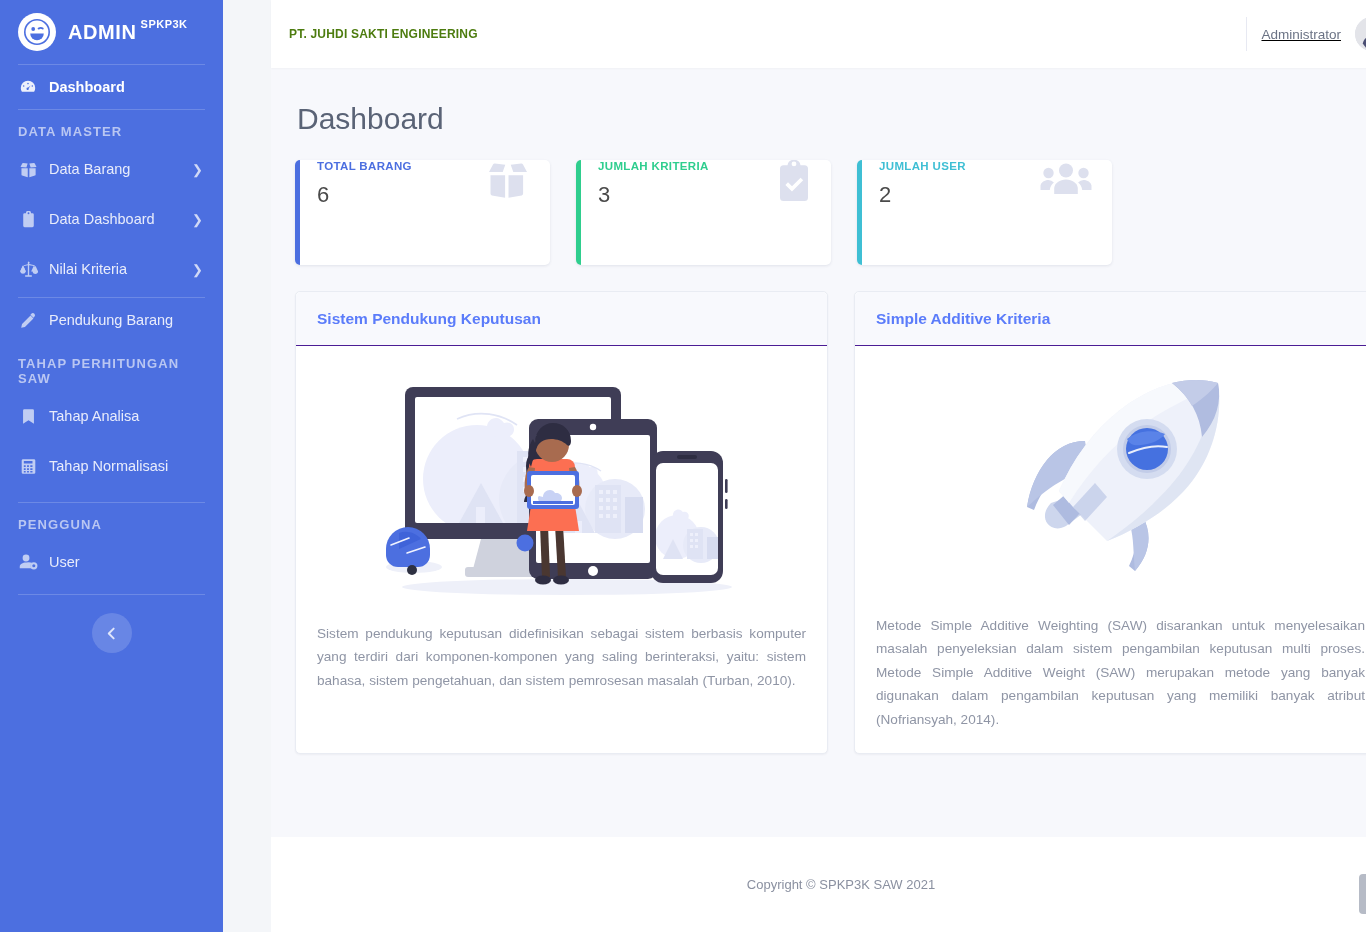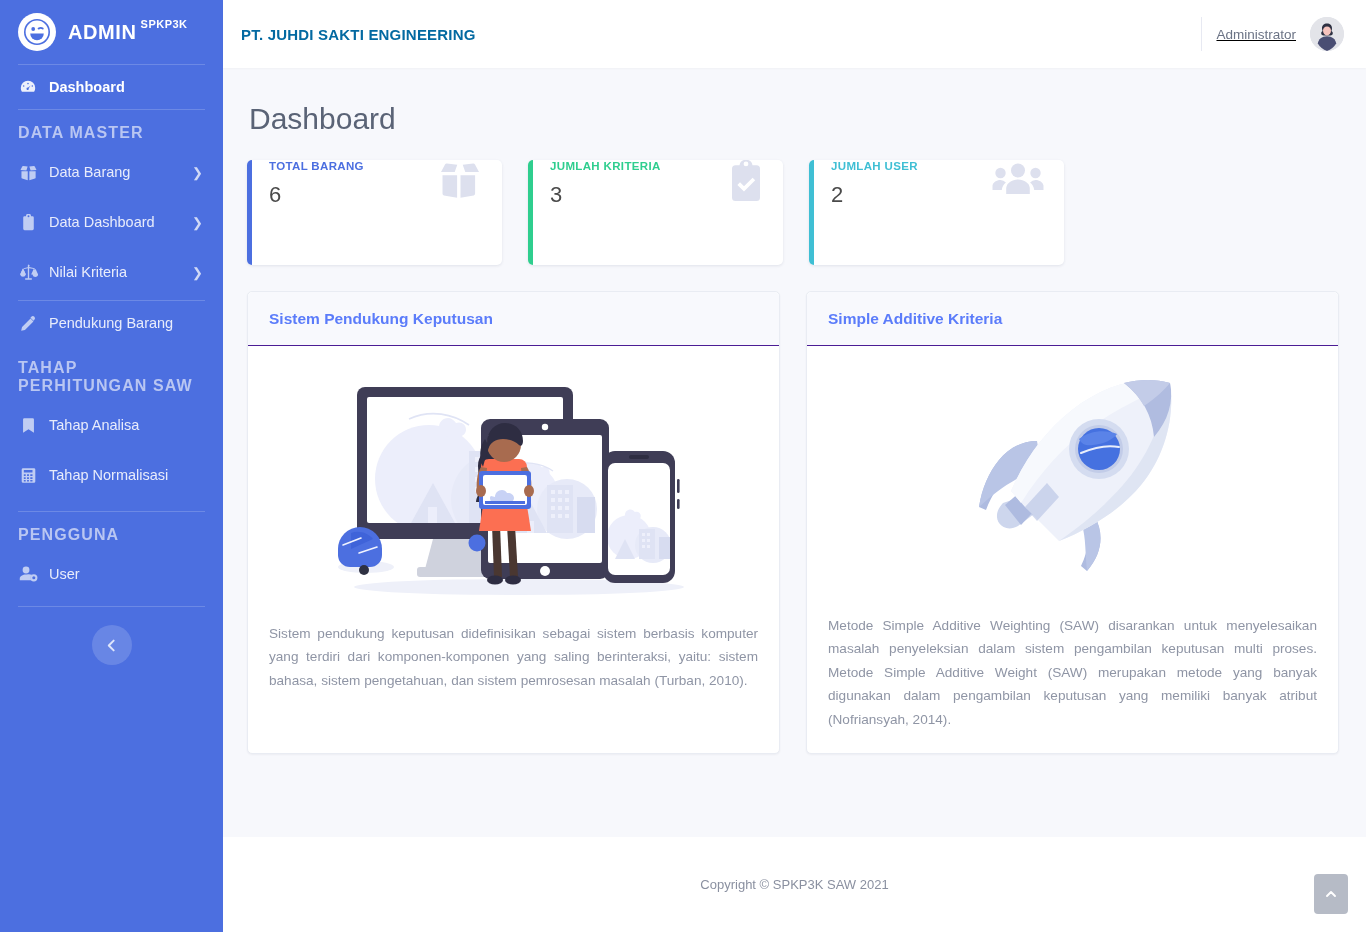--- a/index.html
+++ b/index.html
@@ -2,21 +2,21 @@
 <html><head>
 <meta charset="utf-8">
 <style>
   * { box-sizing: border-box; margin: 0; padding: 0; }
   html, body {
     width: 1366px; height: 932px;
     font-family: "Liberation Sans", sans-serif;
     background: #f4f6f9;
     overflow: hidden;
   }
-  .app { display: flex; width: 1366px; height: 693px; }
+  .app { display: flex; width: 1366px; height: 693px; gap: 48px; }
 
   
   .sidebar {
     width: 223px; min-width: 223px; height: 932px;
     background: #4c6fe0;
     color: #fff;
     position: relative;
     overflow: hidden;
   }
   .brand {
@@ -40,42 +40,42 @@
     padding: 12px 16px 12px 18px;
     font-size: 14.5px; color: #e8ecfb; cursor: pointer;
     position: relative;
   }
   .nav-item.active { color: #ffffff; font-weight: 700; }
   .nav-item .ico { width: 20px; height: 20px; display: flex; align-items: center; justify-content: center; flex: 0 0 20px; opacity: .9; }
   .nav-item .lbl { flex: 1 1 auto; white-space: nowrap; }
   .nav-item .caret { opacity: .85; font-size: 13px; margin-right: 4px; }
 
   .nav-header {
-    font-size: 16px; letter-spacing: 1.1px; font-weight: 700;
+    font-size: 13px; letter-spacing: 1.1px; font-weight: 700;
     color: #b9c6f2; padding: 14px 18px 8px 18px; text-transform: uppercase;
   }
   .nav-gap { height: 6px; }
 
   .collapse-wrap { display: flex; justify-content: center; padding-top: 18px; }
   .collapse-btn {
     width: 40px; height: 40px; border-radius: 50%;
     background: rgba(255,255,255,.16);
     display: flex; align-items: center; justify-content: center;
     cursor: pointer;
   }
 
   
   .main { flex: 1 1 auto; height: 932px; display: flex; flex-direction: column; background: #f7f8fc; position: relative; }
 
   .topbar {
     height: 68px; background: #ffffff; display: flex; align-items: center;
     padding: 0 22px 0 18px; justify-content: space-between;
     box-shadow: 0 1px 2px rgba(0,0,0,.03);
   }
-  .topbar-title { color: #0369a1; font-size: 15px; font-weight: 700; letter-spacing: .2px; }
+  .topbar-title { color: #4d7c0f; font-size: 12px; font-weight: 700; letter-spacing: .2px; }
   .topbar-right { display: flex; align-items: center; gap: 14px; text-decoration: underline; }
   .topbar-sep { width: 1px; height: 34px; background: #e7e9f2; }
   .user-name { color: #6b7385; font-size: 13.5px; }
   .avatar { width: 34px; height: 34px; border-radius: 50%; overflow: hidden; background: #dfe1e8; flex: 0 0 34px; }
 
   .content { flex: 1 1 auto; padding: 24px 24px 0 24px; overflow: hidden; }
   .page-title { font-size: 30px; font-weight: 400; color: #5a6376; margin: 10px 0 24px 2px; }
 
   .stats-row { display: flex; gap: 26px; margin-bottom: 26px; }
   .stat-card {

